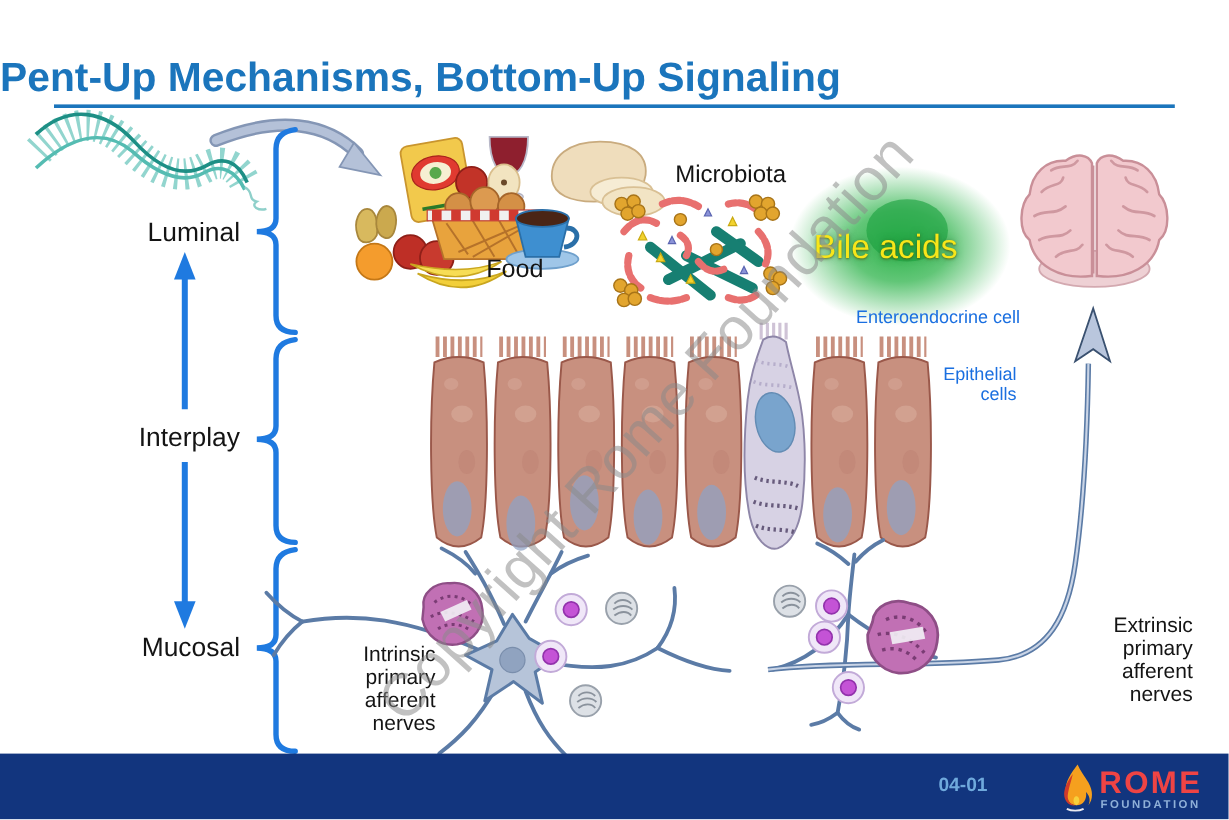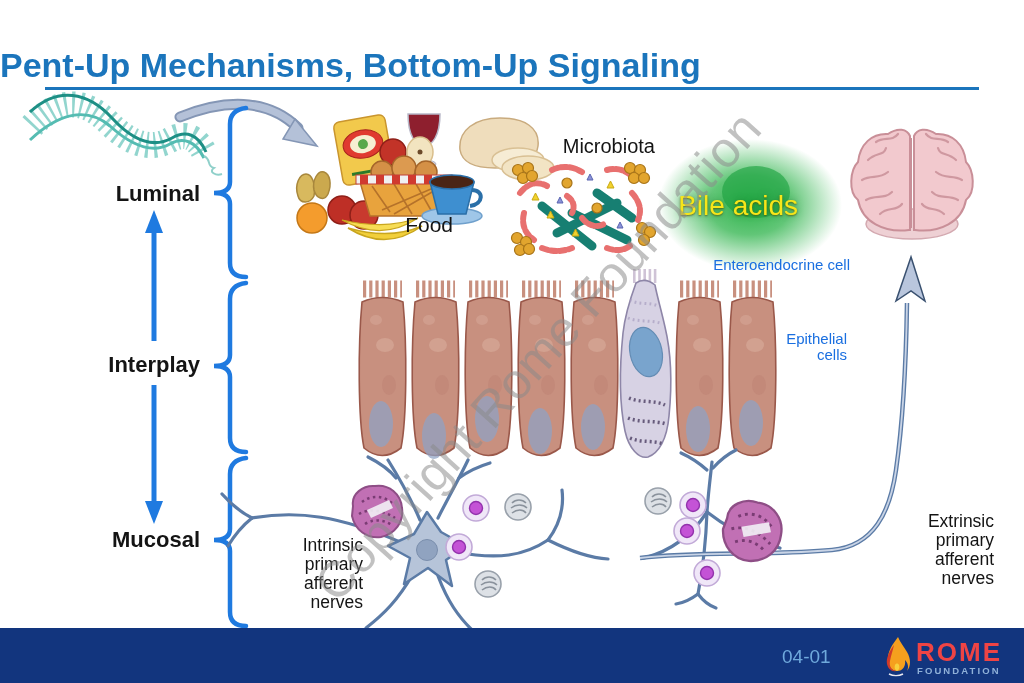--- a/index.html
+++ b/index.html
@@ -6,42 +6,42 @@
   #stage{position:relative;width:1024px;height:683px;overflow:hidden;background:#ffffff;
          font-family:"Liberation Sans","DejaVu Sans",sans-serif;}
   .abs{position:absolute;}
   .ml{white-space:pre-line;}
   #art{position:absolute;left:0;top:0;width:1024px;height:683px;}
 
   .title{left:0;top:46px;width:1024px;text-align:left;font-size:34px;font-weight:bold;
          color:var(--title_blue);letter-spacing:0px;}
   .rule{left:45px;top:87px;width:934px;height:3px;background:var(--title_blue);}
 
-  .lvl{width:162px;left:38px;text-align:right;font-size:22px;font-weight:bold;color:var(--text_black);}
+  .lvl{width:162px;left:38px;text-align:right;font-size:22px;font-weight:normal;color:var(--text_black);}
   .lvl-luminal{top:181px;}
   .lvl-interplay{top:352px;}
   .lvl-mucosal{top:527px;}
 
   .lab{font-weight:normal;color:var(--text_black);text-align:right;}
   .lab-food{left:369px;top:213px;width:84px;font-size:21px;}
   .lab-microbiota{left:520px;top:135px;width:135px;font-size:20px;}
   .lab-bile{left:678px;top:190px;width:120px;font-size:28px;color:var(--bile_yellow);
             text-shadow:0 1px 2px rgba(80,80,0,.75),0 0 6px rgba(20,110,40,.55);}
   .lab-entero{left:660px;top:256px;width:190px;font-size:15px;color:var(--label_blue);}
-  .lab-epi{left:765px;top:331px;width:82px;font-size:15px;line-height:16px;color:var(--label_blue);}
+  .lab-epi{left:765px;top:305px;width:82px;font-size:15px;line-height:16px;color:var(--label_blue);}
   .lab-immune{left:558px;top:518px;width:124px;font-size:20px;line-height:23px;}
   .lab-intrinsic{left:251px;top:536px;width:112px;font-size:17.5px;line-height:19px;}
   .lab-extrinsic{left:882px;top:512px;width:112px;font-size:17.5px;line-height:19px;}
 
   .watermark{left:538px;top:356px;transform:translate(-50%,-50%) rotate(-48deg);
              font-size:50px;letter-spacing:.5px;color:var(--watermark_gray);opacity:.52;
              white-space:nowrap;}
 
   .footer{left:0;top:628px;width:1024px;height:55px;background:var(--footer_navy);}
-  .f-code{left:782px;top:646px;font-size:19px;font-weight:normal;color:var(--footer_text);}
+  .f-code{left:782px;top:646px;font-size:16px;font-weight:bold;color:var(--footer_text);}
   .f-num{left:829px;top:646px;font-size:15px;font-weight:bold;color:var(--footer_text);margin-top:36px;}
   .f-rome{left:916px;top:637px;font-size:26px;font-weight:bold;color:#ef4444;letter-spacing:2px;}
   .f-found{left:917px;top:665px;font-size:9.5px;font-weight:bold;color:var(--brand_sub_color);
            letter-spacing:2.1px;}
   #flame{left:878px;top:635px;}
 </style>
 </head>
 <body>
 
 <div id="stage">

